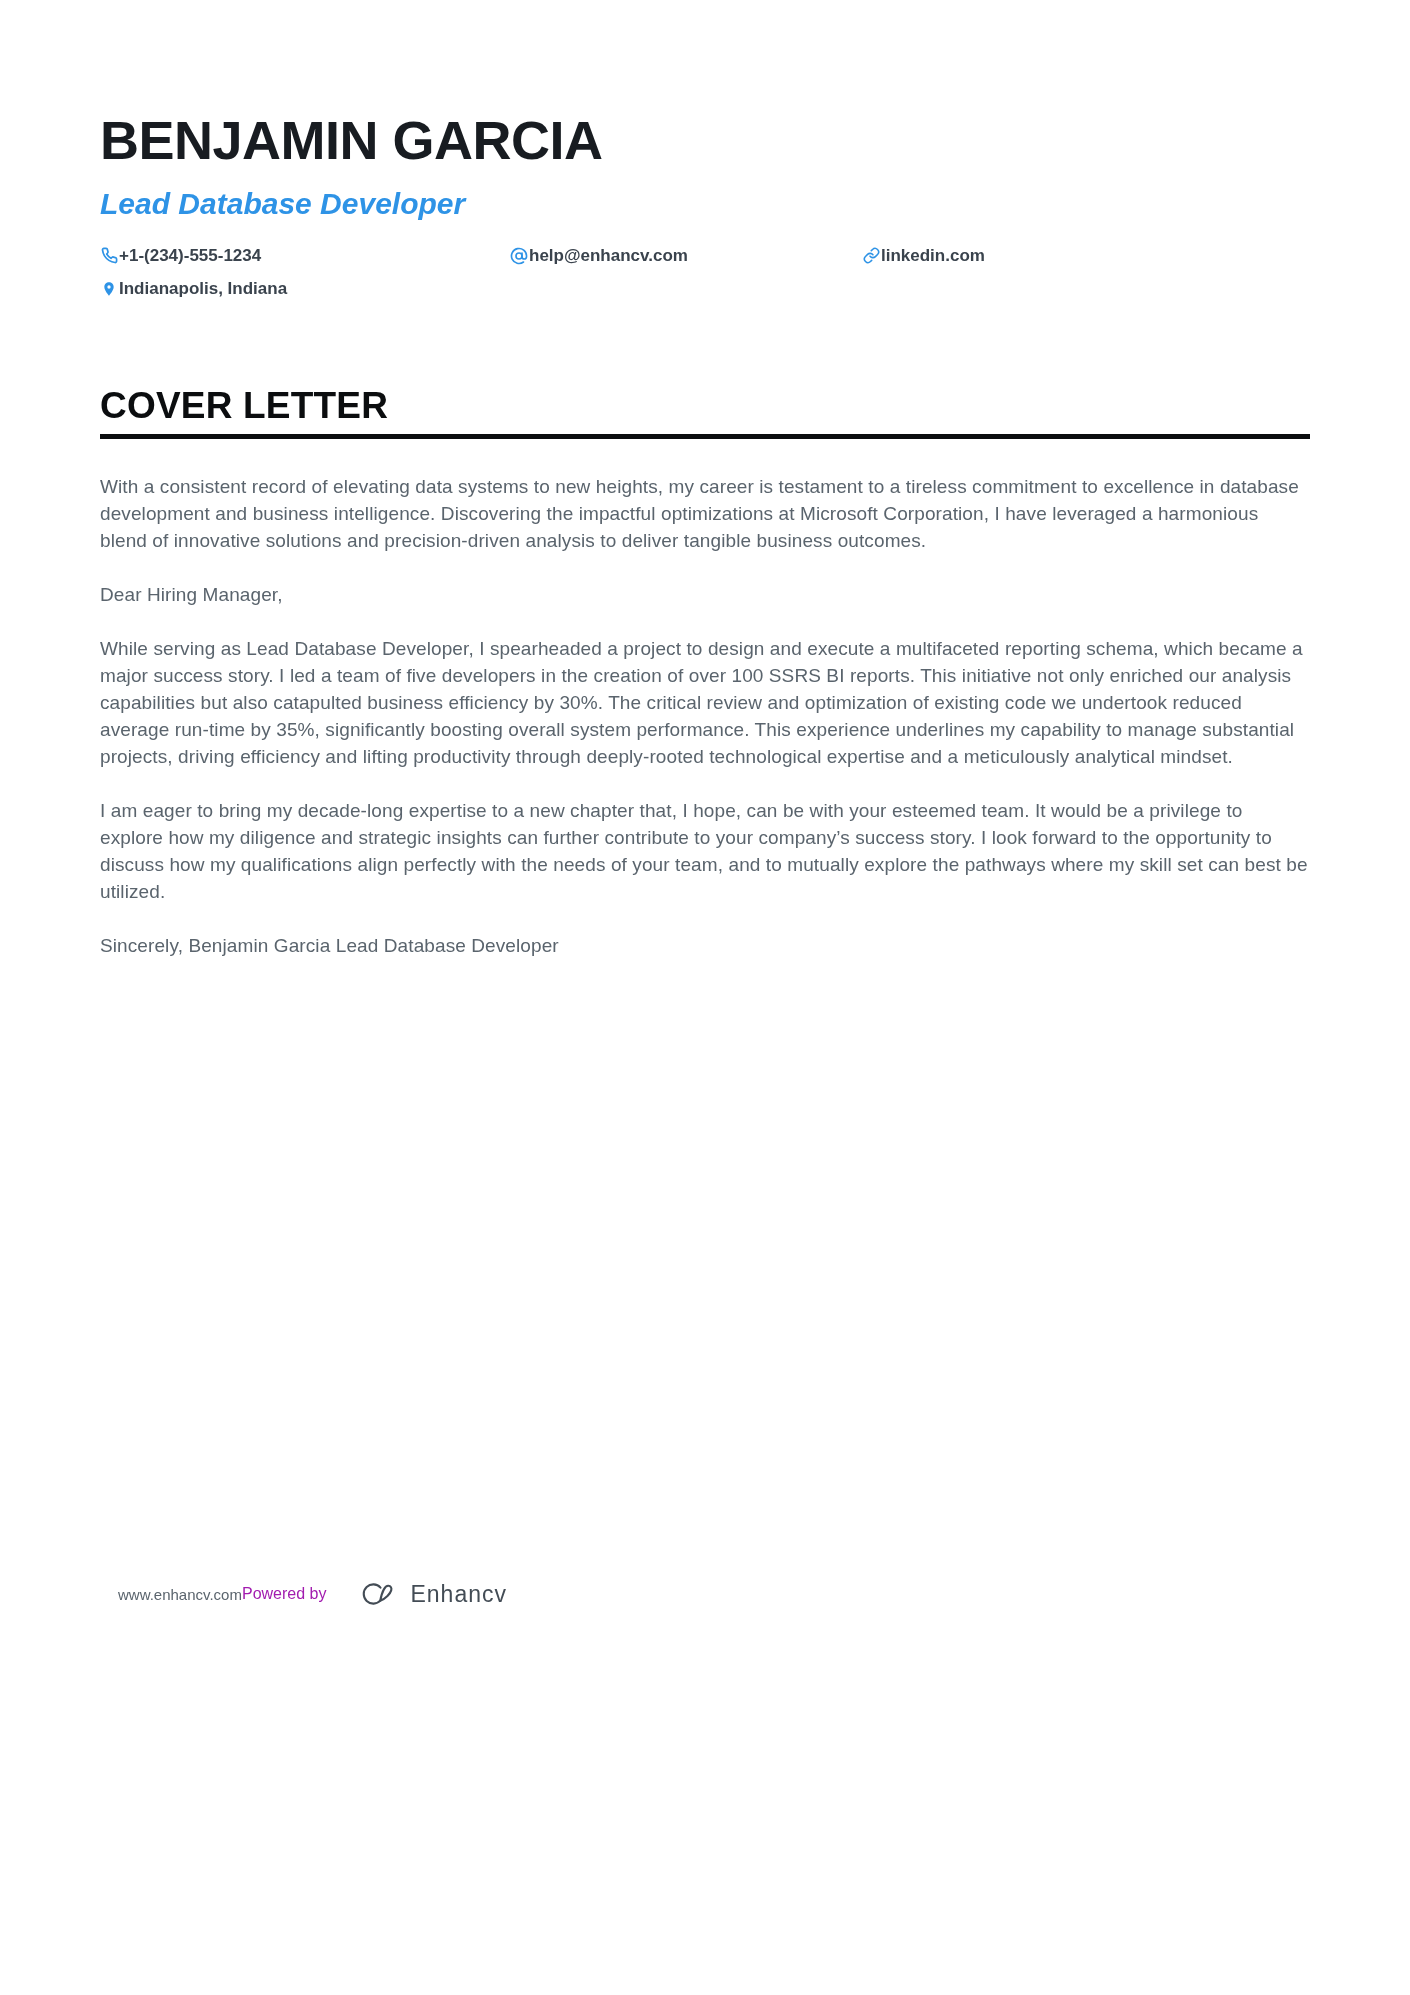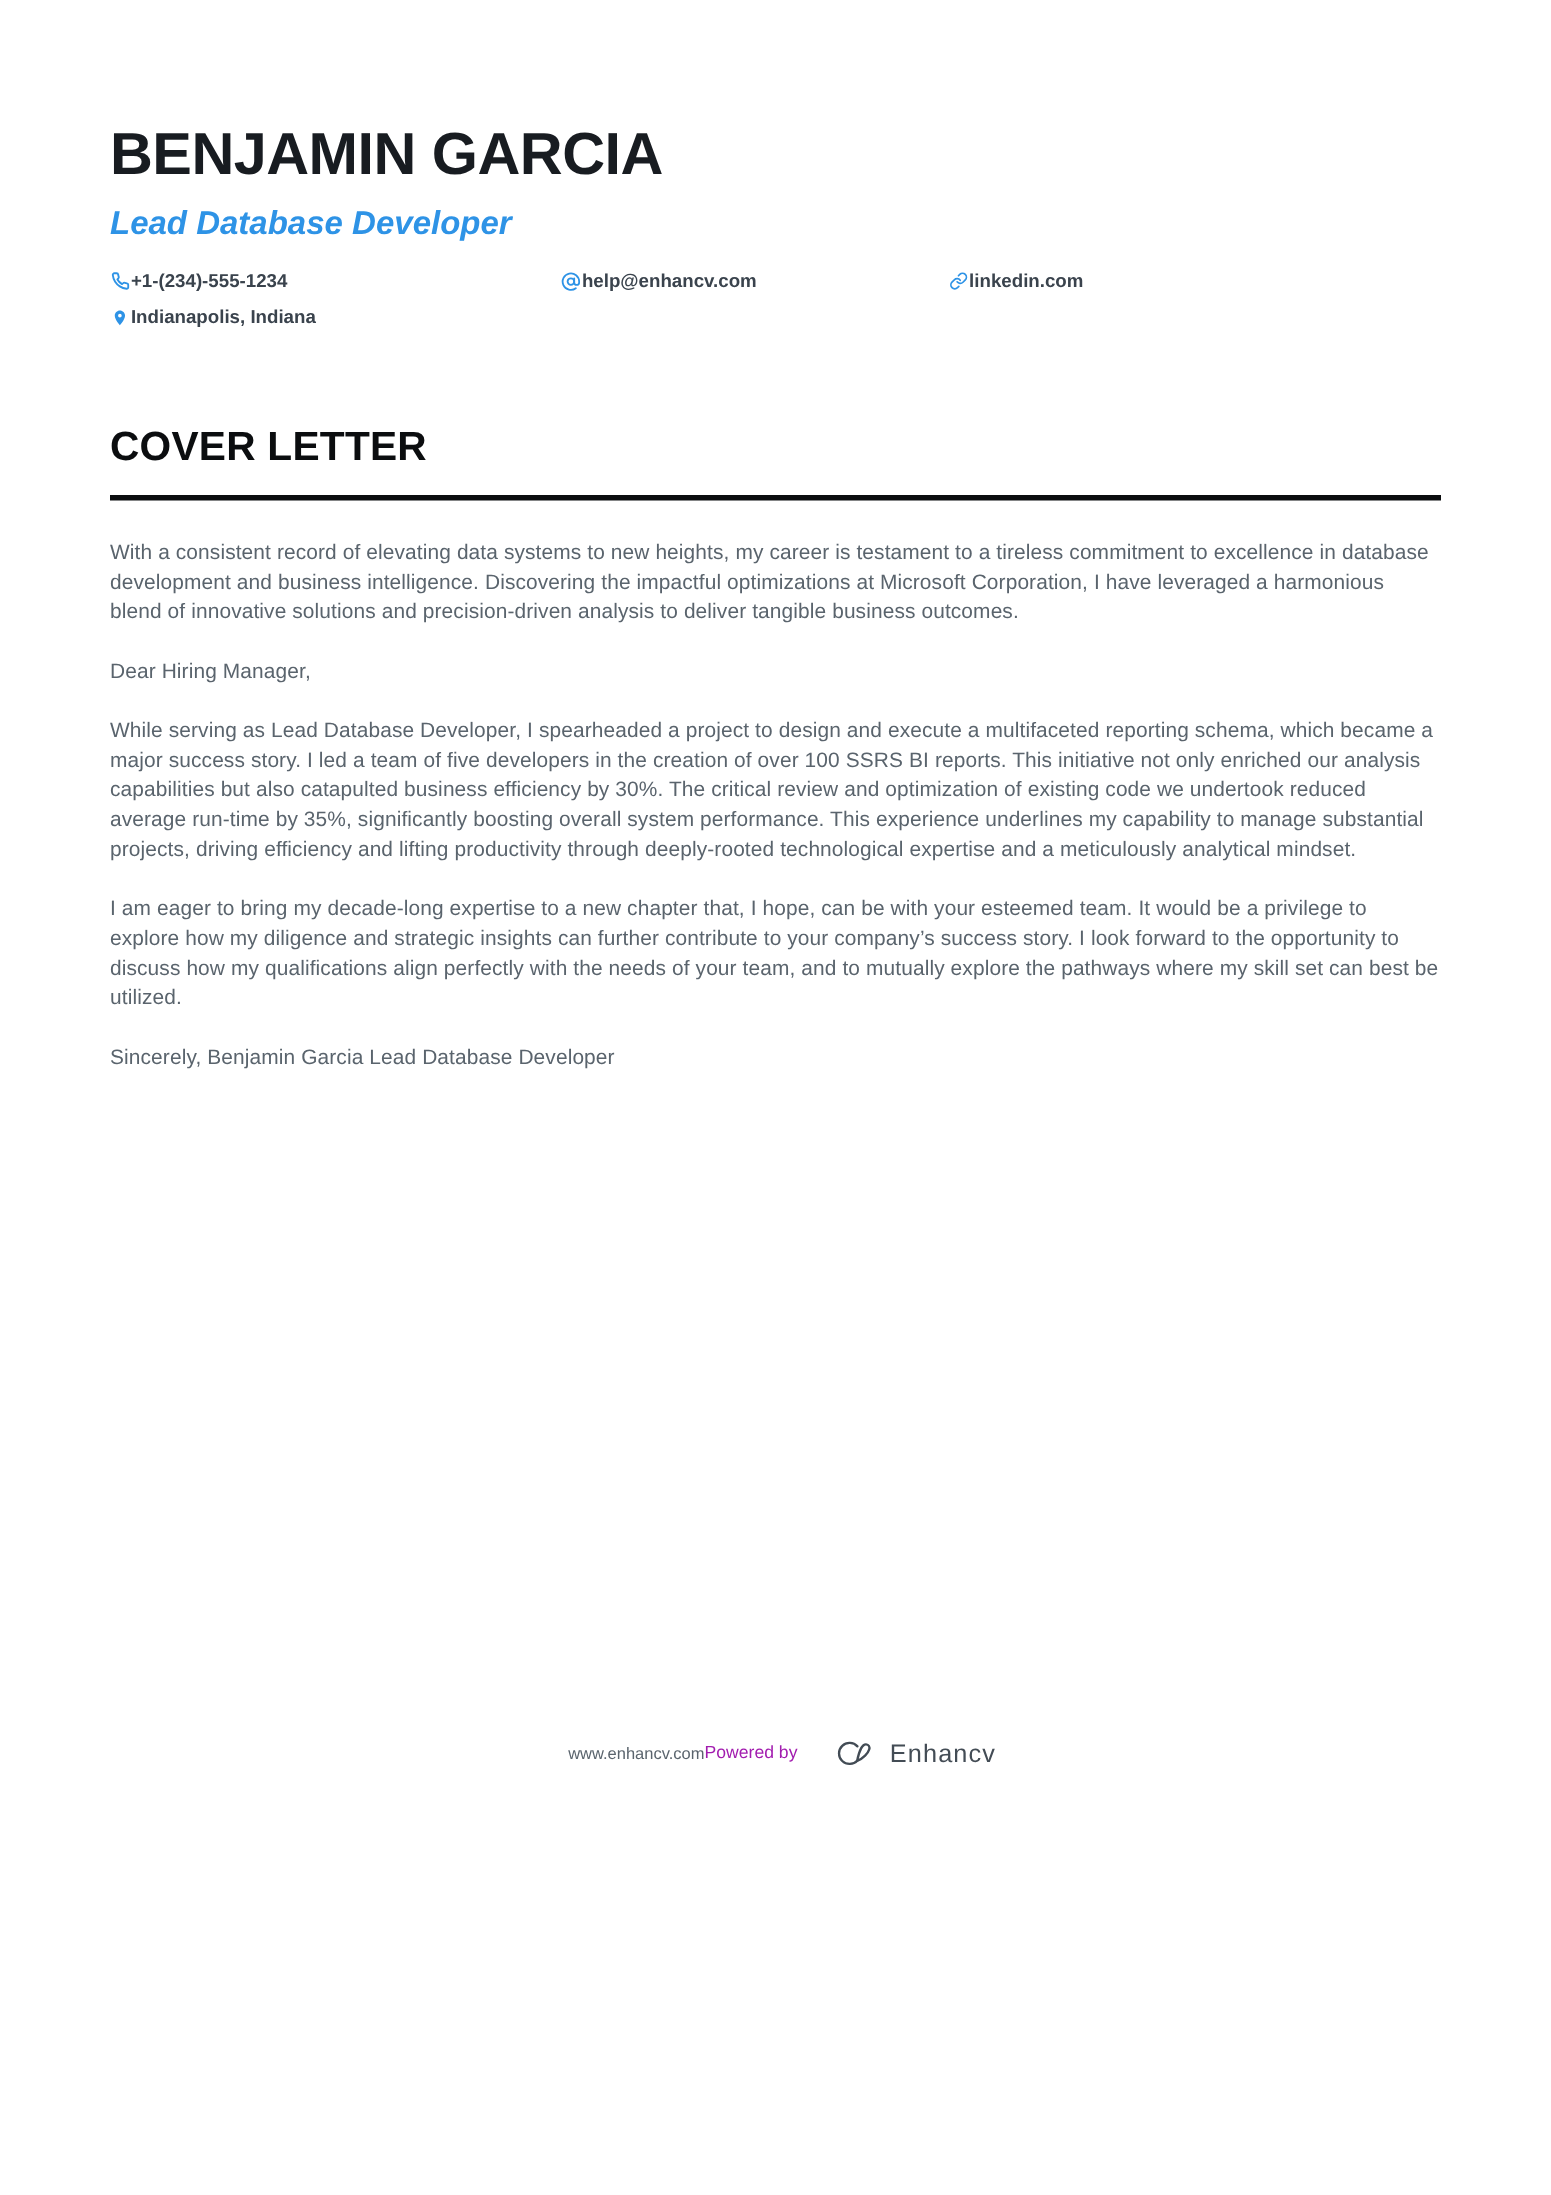--- a/index.html
+++ b/index.html
@@ -57,21 +57,21 @@
     justify-content: center;
     width: 18px;
     height: 18px;
     flex: 0 0 auto;
   }
   .icon svg { display: block; }
 
   
   .section-heading {
     margin-top: 86px;
-    padding-bottom: 24px;
+    padding-bottom: 8px;
     border-bottom: 5px solid #0b0d0f;
   }
   .section-heading h2 {
     font-size: 37px;
     font-weight: 700;
     letter-spacing: 0.2px;
     line-height: 1.05;
     color: #0b0d0f;
   }
 
@@ -82,26 +82,26 @@
     line-height: 27px;
     letter-spacing: 0.1px;
     color: #5a646d;
     margin-bottom: 27px;
   }
   .letter-body p:last-child { margin-bottom: 0; }
 
   
   .footer {
     position: absolute;
-    left: 104px;
+    left: 118px;
     right: 92px;
     bottom: 76px;
     display: flex;
     align-items: center;
-    justify-content: center;
+    justify-content: flex-start;
   }
   .footer-url {
     font-size: 15px;
     color: #5a646d;
     text-decoration: none;
   }
   .powered-by {
     display: flex;
     align-items: center;
     gap: 14px;

